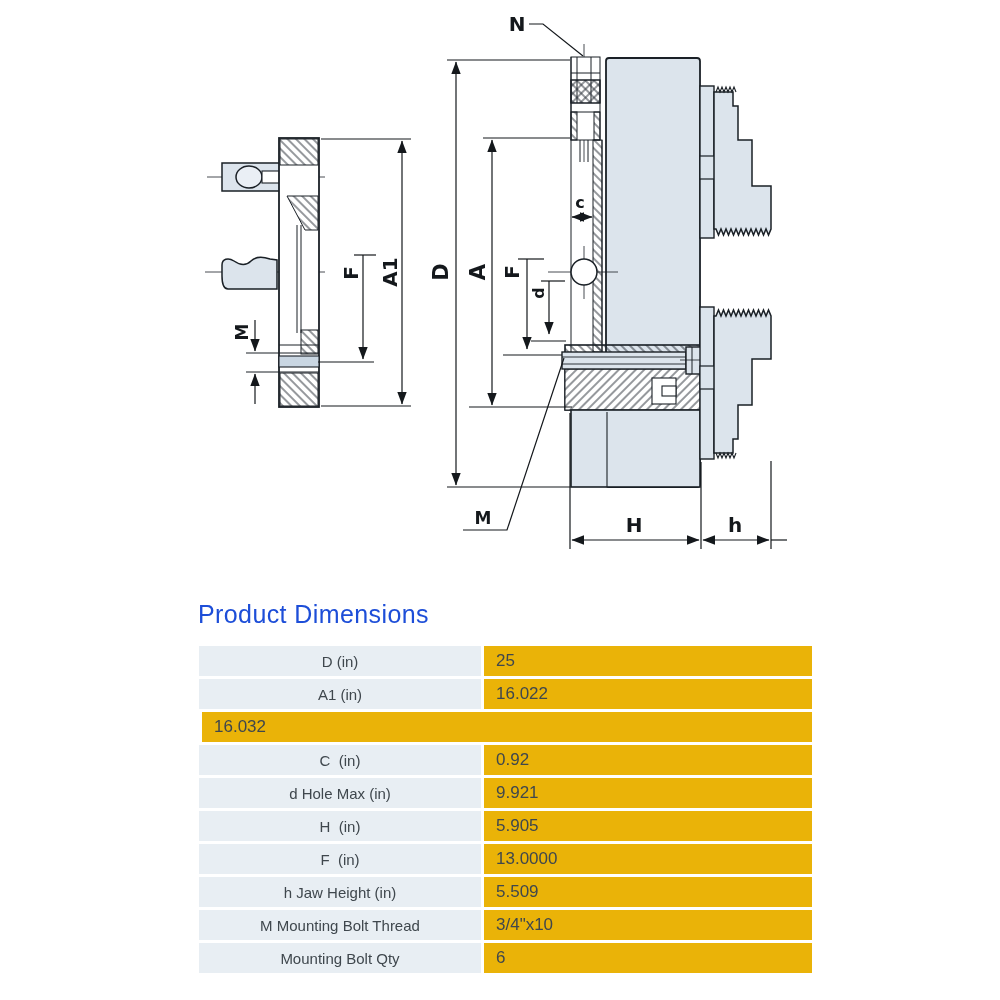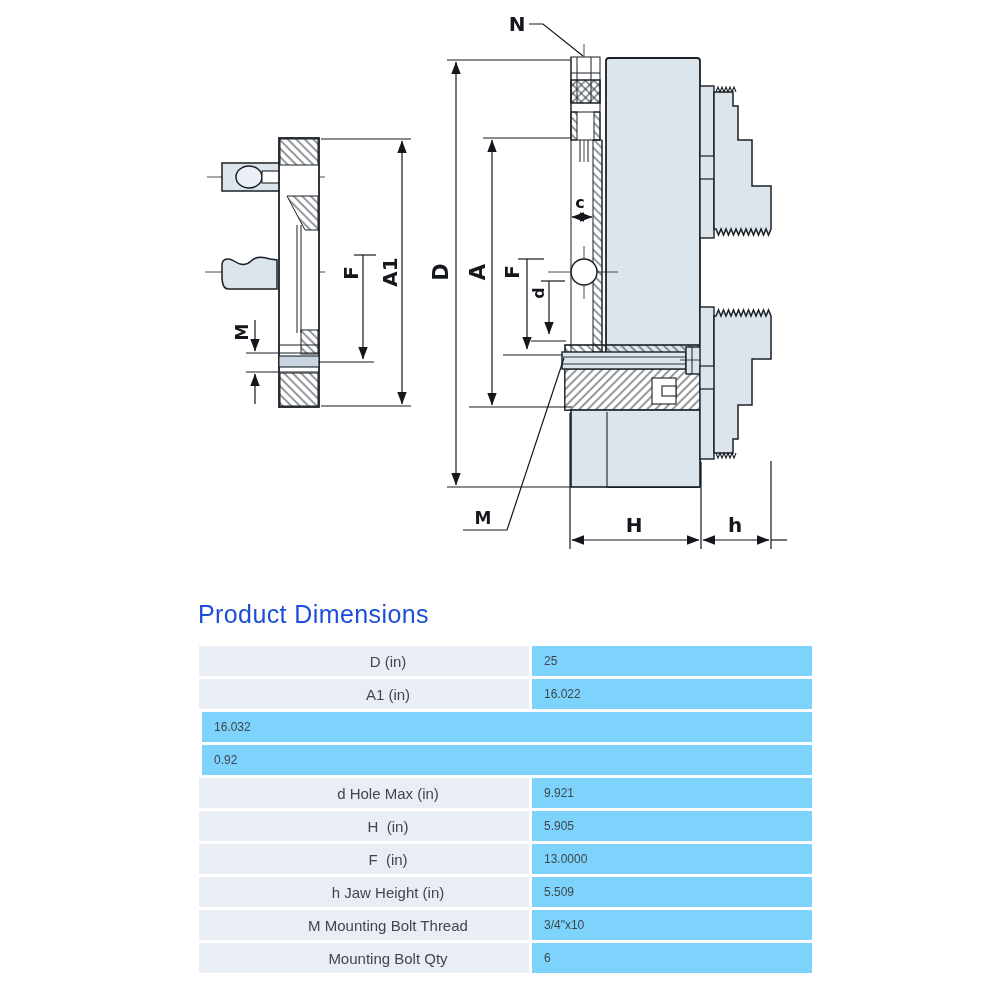--- a/index.html
+++ b/index.html
@@ -10,24 +10,24 @@
   #drawing{position:absolute;left:0;top:0;}
   .dim-label{font-family:"DejaVu Sans",sans-serif;font-weight:700;fill:#14181c;}
   .page-title{
     position:absolute;left:198px;top:600px;
     font-size:25px;color:#1d4ed8;letter-spacing:.4px;
   }
   .tbl{position:absolute;left:199px;top:646px;width:613px;}
   .tbl-row{display:flex;height:30px;margin-bottom:3px;}
   .tbl-label{
     width:282px;background:#e8eef3;color:#3f474d;font-size:15px;
-    display:flex;align-items:center;justify-content:center;white-space:pre;padding-left:48px;
+    display:flex;align-items:center;justify-content:center;white-space:pre;
   }
   .tbl-value{
-    flex:1;margin-left:3px;background:#7dd3fc;color:#3f474d;font-size:12px;
+    flex:1;margin-left:3px;background:#eab308;color:#3f474d;font-size:17px;
     display:flex;align-items:center;padding-left:12px;
   }
 </style>
 </head>
 <body>
 
 <svg id="drawing" width="1000" height="580" viewBox="0 0 1000 580">
   <defs>
     <pattern id="h1" patternUnits="userSpaceOnUse" width="6" height="6" patternTransform="rotate(-45)">
       <line x1="3" y1="0" x2="3" y2="6" stroke="#2b323a" stroke-width="1"></line>
@@ -203,20 +203,21 @@
     <div class="tbl-value">25</div>
   </div>
   <div class="tbl-row">
     <div class="tbl-label">A1 (in)</div>
     <div class="tbl-value">16.022</div>
   </div>
   <div class="tbl-row">
     <div class="tbl-value">16.032</div>
   </div>
   <div class="tbl-row">
+    <div class="tbl-label">C  (in)</div>
     <div class="tbl-value">0.92</div>
   </div>
   <div class="tbl-row">
     <div class="tbl-label">d Hole Max (in)</div>
     <div class="tbl-value">9.921</div>
   </div>
   <div class="tbl-row">
     <div class="tbl-label">H  (in)</div>
     <div class="tbl-value">5.905</div>
   </div>

